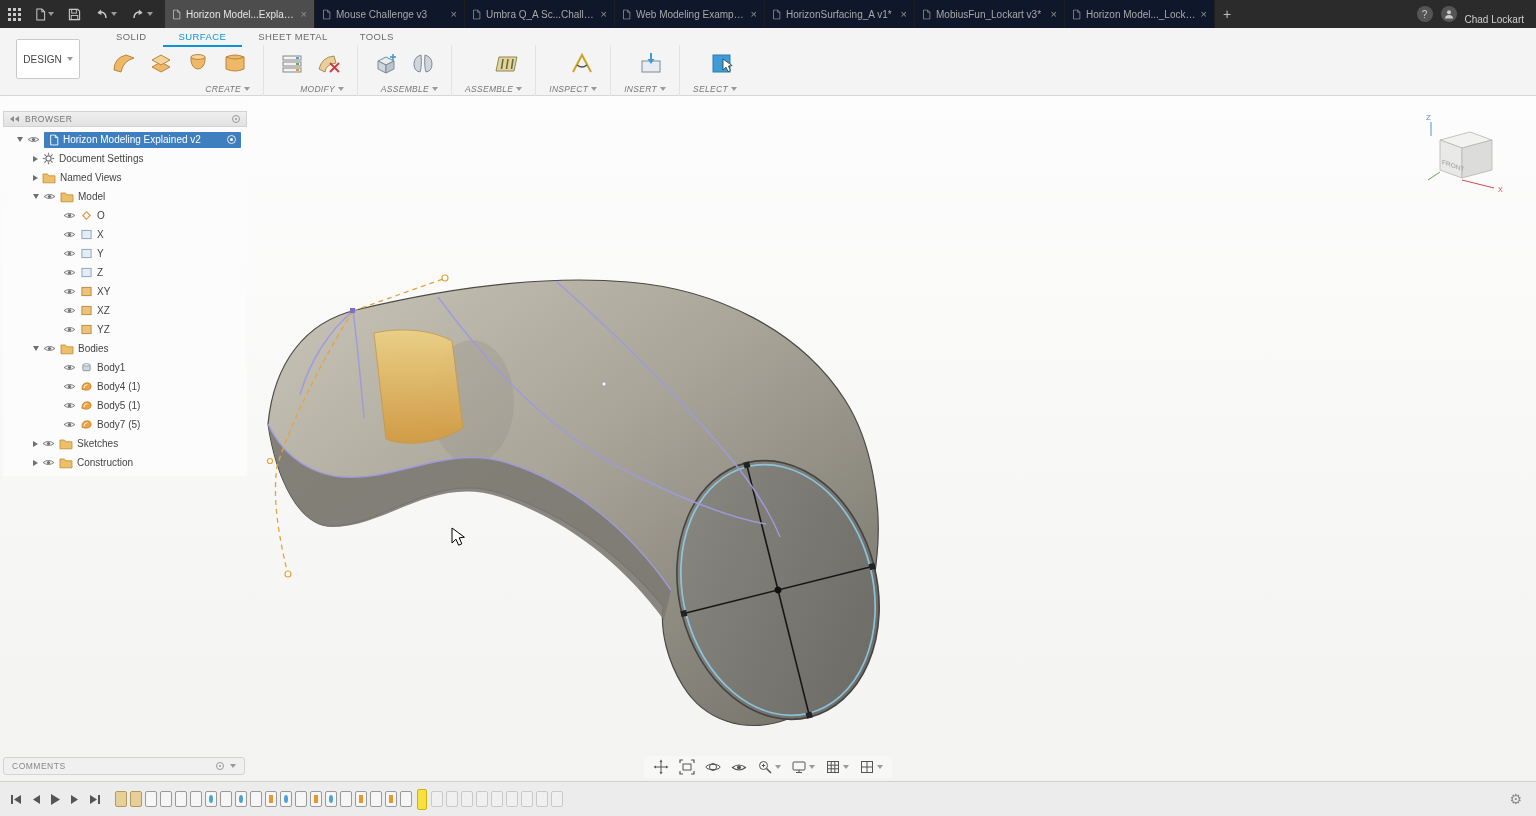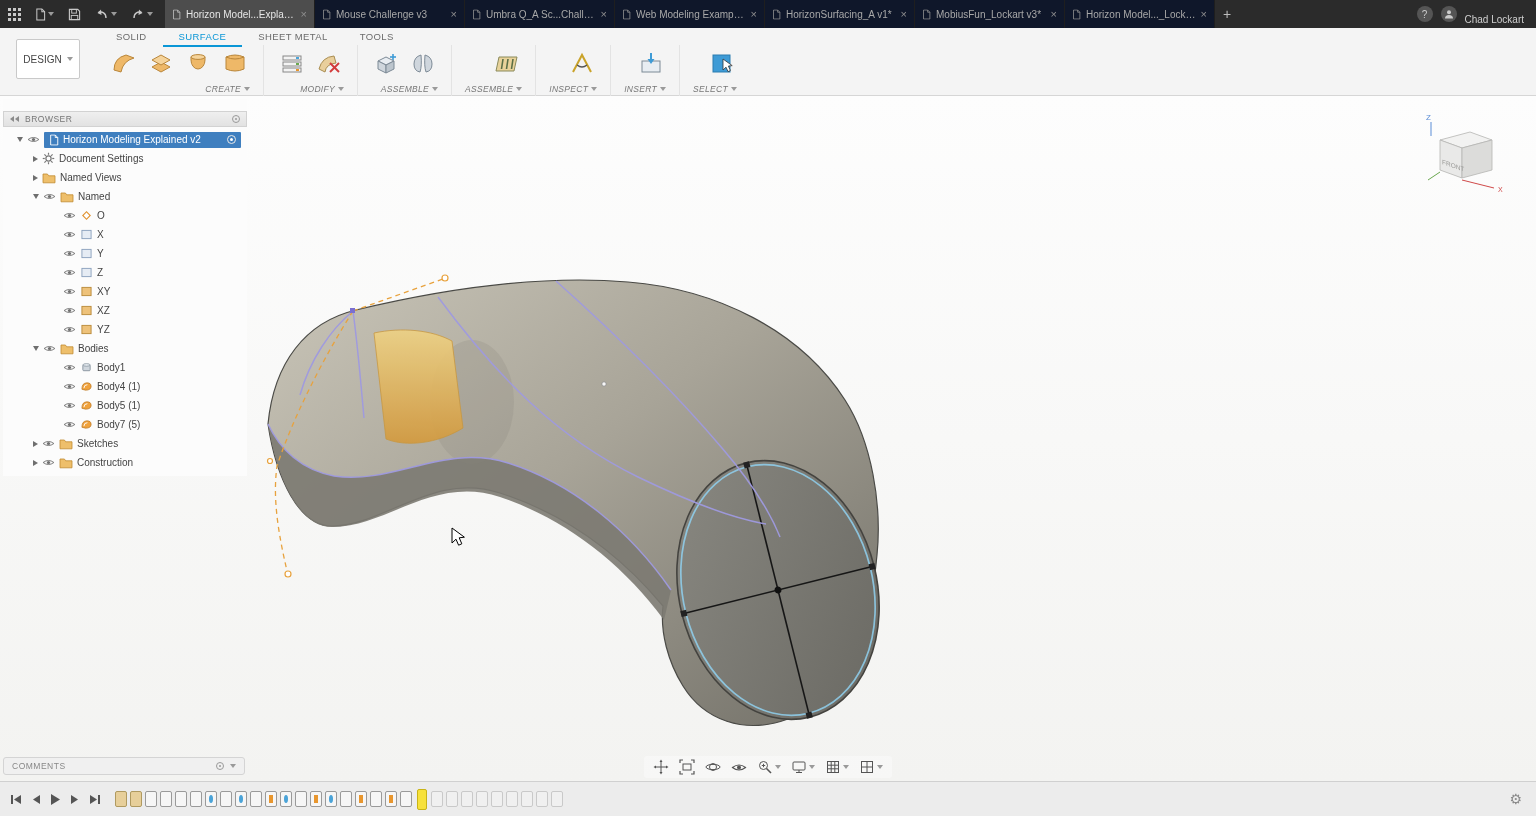--- a/index.html
+++ b/index.html
@@ -564,21 +564,21 @@
     </div>
 
     <div class="trow lv1">
       <span class="tri tri-d"></span>
       <svg class="ticon" width="13" height="9" viewBox="0 0 14 10">
           <use href="#i-eye"></use>
         </svg>
       <svg class="ticon" width="14" height="12" viewBox="0 0 14 12">
           <use href="#i-folder"></use>
         </svg>
-      <span class="tlab">Named</span>
+      <span class="tlab">Model</span>
     </div>
     <div class="trow lv2">
       <svg class="ticon" width="13" height="9" viewBox="0 0 14 10">
           <use href="#i-eye"></use>
         </svg>
       <svg class="ticon" width="13" height="13" viewBox="0 0 14 14">
           <use href="#i-diamond"></use>
         </svg>
       <span class="tlab">O</span>
     </div>

